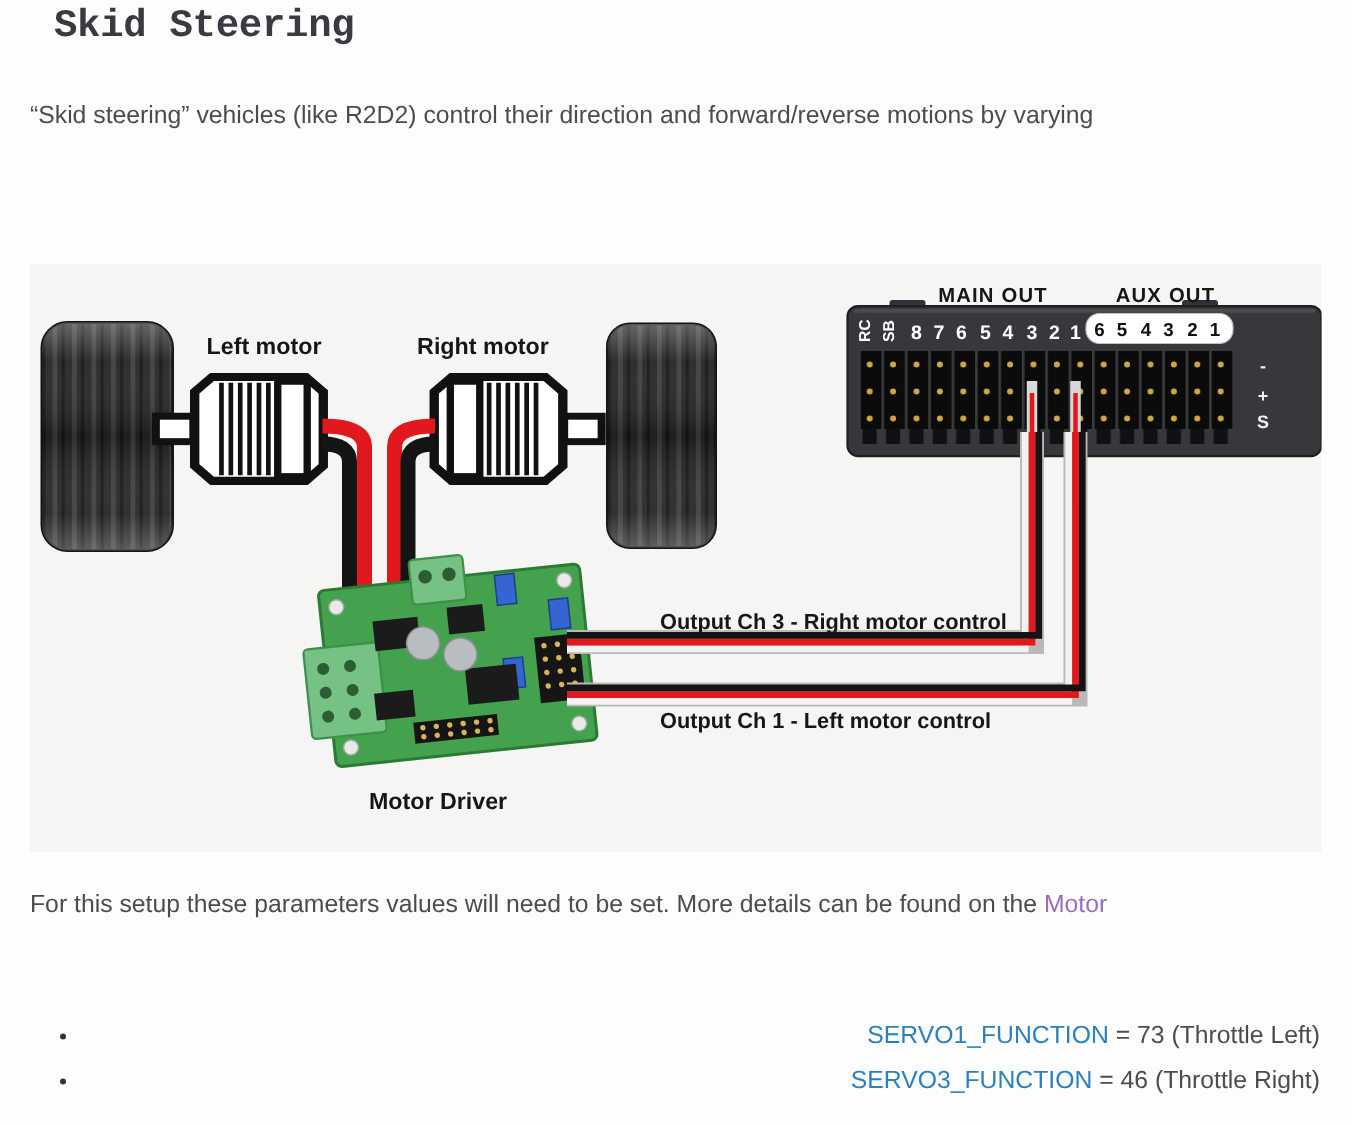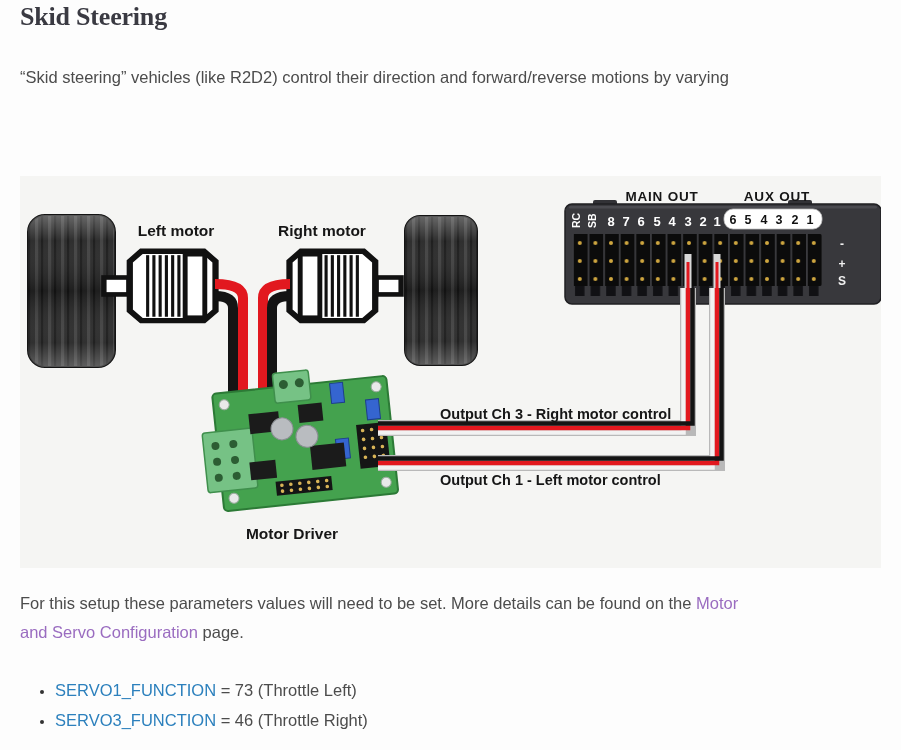--- a/index.html
+++ b/index.html
@@ -2,42 +2,42 @@
 <html><head>
 <meta charset="utf-8">
 <style>
   html,body{margin:0;padding:0;}
   body{
     width:901px;height:750px;position:relative;overflow:hidden;
     background:#fdfdfd;color:#4a4a4a;
     font-family:"Liberation Sans",sans-serif;
   }
   .page-title{
-    position:absolute;left:20px;top:2px;margin:0;
-    font-family:Liberation Serif, serif;font-weight:700;
+    position:absolute;left:36px;top:2px;margin:0;
+    font-family:Liberation Mono, monospace;font-weight:700;
     font-size:26px;color:#3a3a42;letter-spacing:-0.2px;
   }
   .intro{
     position:absolute;left:20px;top:63px;width:868px;
     font-size:16.5px;line-height:29px;color:#4c4c4c;
   }
   .figure{
     position:absolute;left:20px;top:176px;width:861px;height:392px;
     background:#f5f5f3;
   }
   .figure svg{display:block;width:861px;height:392px;}
   .setup{
     position:absolute;left:20px;top:589px;width:868px;
     font-size:16.5px;line-height:29px;color:#4c4c4c;
   }
   .param-list{
     position:absolute;left:20px;top:676px;width:860px;
     font-size:16.5px;line-height:29.5px;color:#4c4c4c;
   }
-  .param-list ul{margin:0;padding:0 0 0 35px;list-style:disc;}
+  .param-list ul{margin:0;padding:0 0 0 35px;list-style:disc;text-align:right;}
   .param-list li::marker{color:#333;font-size:14px;}
   .link-purple{color:#9a6cc0;cursor:pointer;text-decoration:none;margin-top:40px;}
   .link-blue{color:#2c80bd;cursor:pointer;text-decoration:none;}
   .svg-label{font-family:"Liberation Sans",sans-serif;font-weight:bold;fill:#161616;}
   .pin-num{font-family:"Liberation Sans",sans-serif;font-weight:bold;fill:#ffffff;font-size:13px;text-anchor:middle;}
   .pin-num-rot{font-family:"Liberation Sans",sans-serif;font-weight:bold;fill:#ffffff;font-size:10.5px;text-anchor:start;}
   .aux-num{font-family:"Liberation Sans",sans-serif;font-weight:bold;fill:#111;font-size:12.5px;text-anchor:middle;}
   .side-pin{font-family:"Liberation Sans",sans-serif;font-weight:bold;fill:#f0f0f0;font-size:12px;text-anchor:middle;}
 </style>
 </head>
@@ -225,21 +225,20 @@
     <line x1="697" y1="112" x2="697" y2="86" stroke-width="3" stroke="#e2181f"></line>
   </g>
 
   <text class="svg-label" x="420" y="243" font-size="14.5">Output Ch 3 - Right motor control</text>
   <text class="svg-label" x="420" y="309" font-size="14.5">Output Ch 1 - Left motor control</text>
 </svg>
 </div>
 
 <div class="setup">
   <div><span>For this setup these parameters values will need to be set. More details can be found on the </span><a class="link-purple">Motor</a></div>
-  <div><a class="link-purple">and Servo Configuration</a><span> page.</span></div>
 </div>
 
 <div class="param-list">
   <ul>
     <li><a class="link-blue">SERVO1_FUNCTION</a><span> = 73 (Throttle Left)</span></li>
     <li><a class="link-blue">SERVO3_FUNCTION</a><span> = 46 (Throttle Right)</span></li>
   </ul>
 </div>
 
 </body></html>

